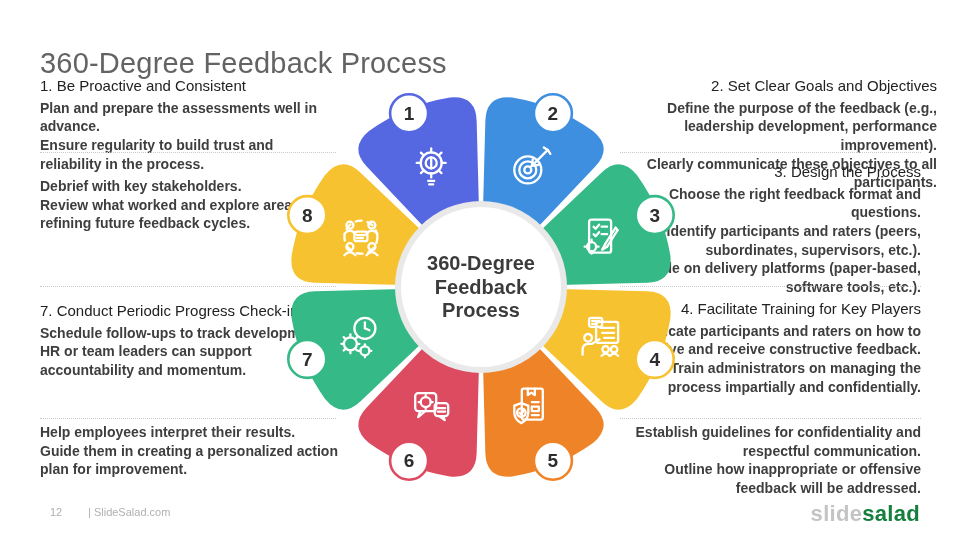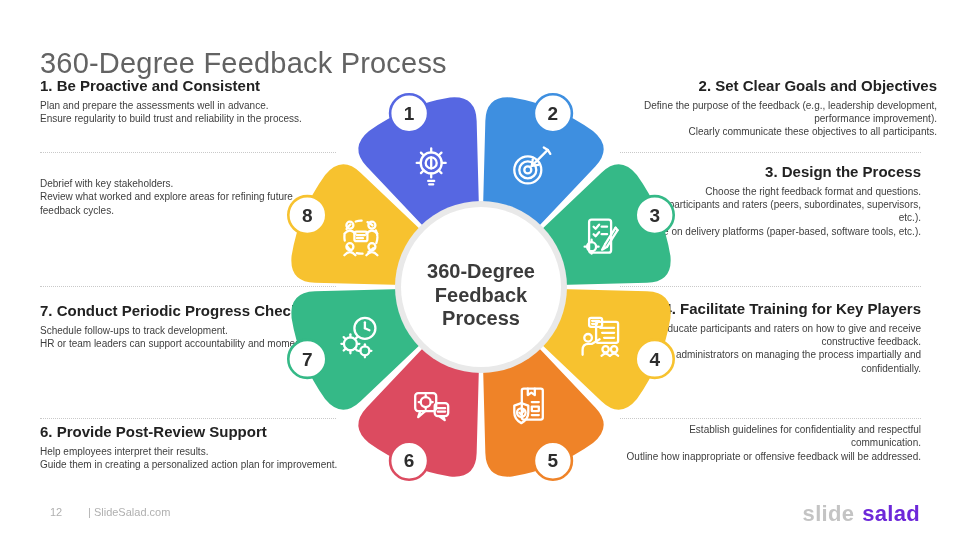--- a/index.html
+++ b/index.html
@@ -7,26 +7,26 @@
     width:960px;height:540px;position:relative;overflow:hidden;
     background:#ffffff;
     font-family:"Liberation Sans","DejaVu Sans",sans-serif;
   }
   .slide-title{
     position:absolute;left:40px;top:28px;
     font-size:29px;font-weight:400;color:#636363;letter-spacing:.2px;
   }
   .step-block{position:absolute;}
   .step-title{
-    font-size:15px;font-weight:700;color:#222222;
+    font-size:15px;font-weight:400;color:#222222;
     line-height:1.25;margin:0 0 3px 0;
   }
   .step-body{
-    font-size:10px;color:#3e3e3e;line-height:1.33;
-    white-space:pre-line;margin:0;
+    font-size:14px;color:#3e3e3e;line-height:1.33;
+    white-space:pre-line;margin:0;font-weight:bold;
   }
   .align-right{text-align:right;}
   .dotted-divider{
     position:absolute;height:0;border-top:1px dotted #c9c9c9;
   }
   #block1{left:40px;top:77px;width:296px;}
   #block8{left:40px;top:177px;width:296px;}
   #block7{left:40px;top:302px;width:296px;}
   #block6{left:40px;top:423px;width:300px;}
   #block2{left:634px;top:77px;width:303px;}
@@ -34,32 +34,32 @@
   #block4{left:618px;top:300px;width:303px;}
   #block5{left:618px;top:423px;width:303px;}
   #diagram-svg{position:absolute;left:281px;top:87px;width:400px;height:400px;}
   .icon{stroke:#ffffff;fill:none;stroke-width:2.3;stroke-linecap:round;stroke-linejoin:round;}
   .badge-circle{fill:#ffffff;stroke-width:2.6;}
   .badge-number{
     font-family:"Liberation Sans","DejaVu Sans",sans-serif;
     font-size:19px;font-weight:700;fill:#2d2d2d;text-anchor:middle;
   }
   .center-text{
-    position:absolute;left:396px;top:260px;width:170px;
+    position:absolute;left:396px;top:252px;width:170px;
     text-align:center;font-size:20px;font-weight:700;color:#3b3b3b;
     line-height:23.5px;white-space:pre-line;
   }
   .footer-page{position:absolute;left:50px;top:506px;font-size:11px;color:#b0b0b0;}
   .footer-site{position:absolute;left:88px;top:506px;font-size:11px;color:#b0b0b0;}
   .watermark{
     position:absolute;right:40px;top:501px;font-size:22px;font-weight:600;
     letter-spacing:.3px;
   }
   .watermark .w1{color:#c4c4c4;}
-  .watermark .w2{color:#6d28d9;margin-left:8px;}
+  .watermark .w2{color:#15803d;}
 </style>
 </head>
 <body>
 
 <h1 class="slide-title">360-Degree Feedback Process</h1>
 
 <div class="step-block" id="block1">
   <h2 class="step-title">1. Be Proactive and Consistent</h2>
   <p class="step-body">Plan and prepare the assessments well in advance.
 Ensure regularity to build trust and reliability in the process.</p>
@@ -67,21 +67,20 @@
 <div class="step-block" id="block8">
   <p class="step-body">Debrief with key stakeholders.
 Review what worked and explore areas for refining future feedback cycles.</p>
 </div>
 <div class="step-block" id="block7">
   <h2 class="step-title">7. Conduct Periodic Progress Check-ins</h2>
   <p class="step-body">Schedule follow-ups to track development.
 HR or team leaders can support accountability and momentum.</p>
 </div>
 <div class="step-block" id="block6">
-  <h2 class="step-title">6. Provide Post-Review Support</h2>
   <p class="step-body">Help employees interpret their results.
 Guide them in creating a personalized action plan for improvement.</p>
 </div>
 
 <div class="step-block align-right" id="block2">
   <h2 class="step-title">2. Set Clear Goals and Objectives</h2>
   <p class="step-body">Define the purpose of the feedback (e.g., leadership development, performance improvement).
 Clearly communicate these objectives to all participants.</p>
 </div>
 <div class="step-block align-right" id="block3">

